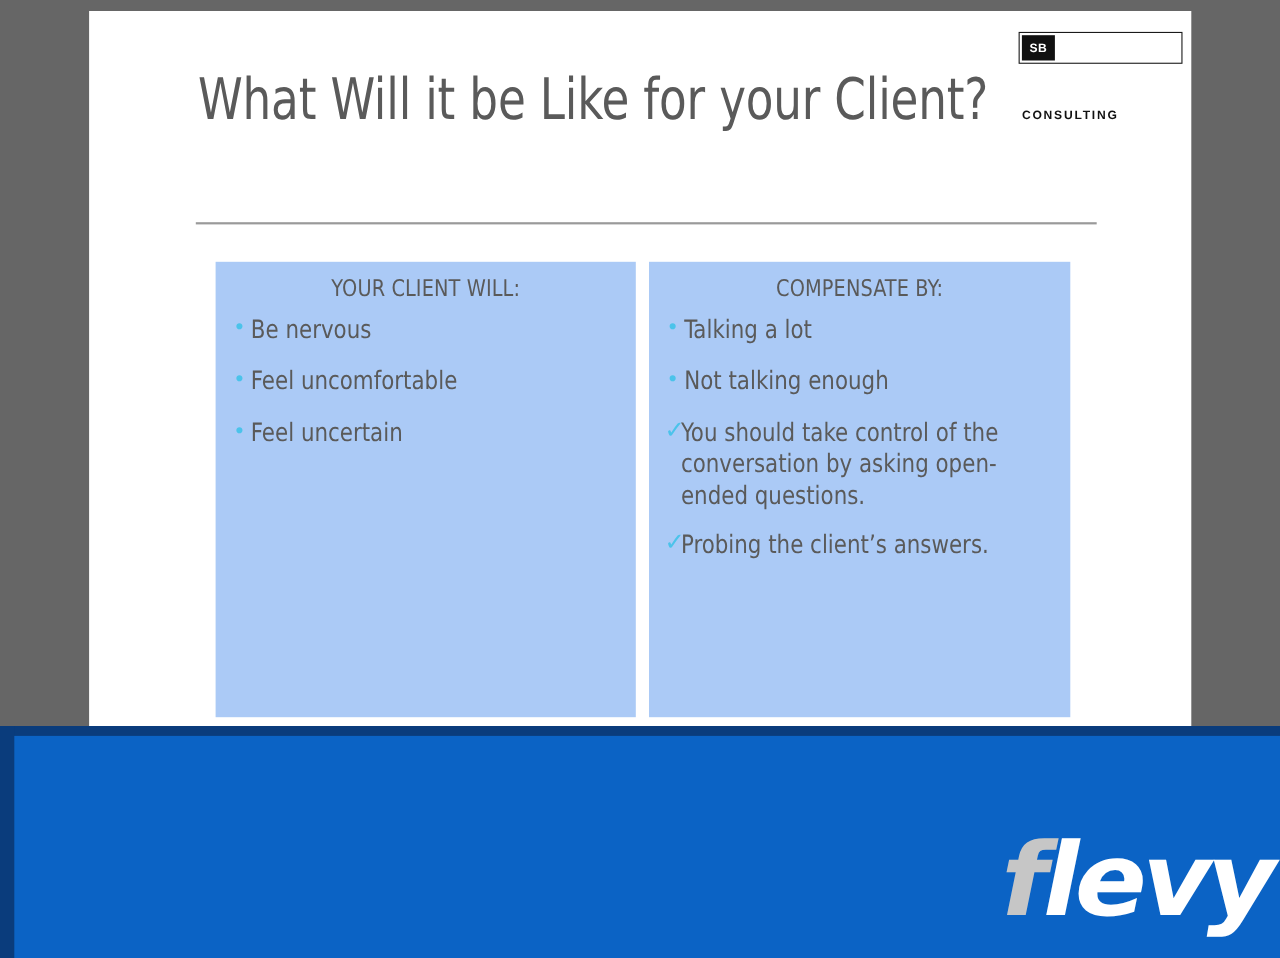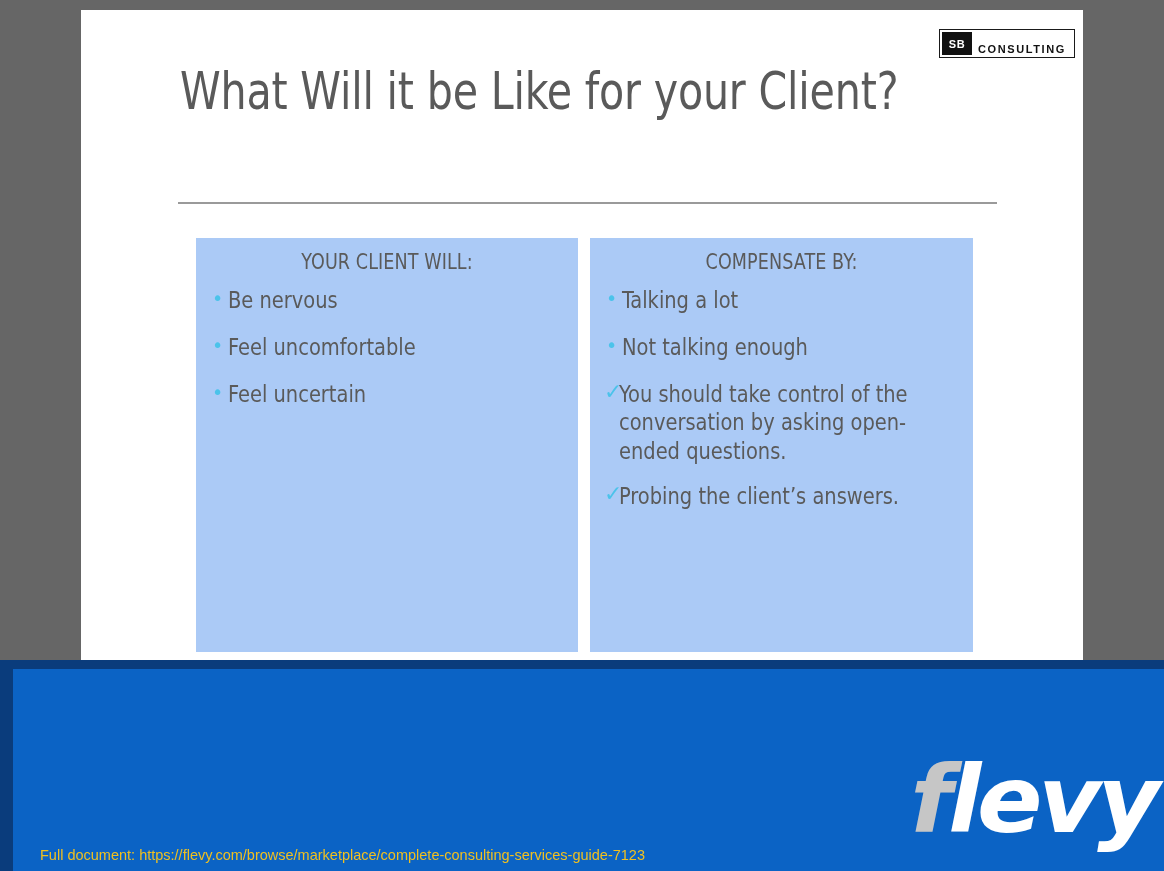--- a/index.html
+++ b/index.html
@@ -25,27 +25,28 @@
     height: 651px;
     background: #ffffff;
     overflow: hidden;
   }
 
   
   .logo-box {
     position: absolute;
     right: 8px;
     top: 19px;
-    width: 136px;
+    width: 149px;
     height: 29px;
     background: #ffffff;
     border: 1px solid #1a1a1a;
     display: flex;
-    align-items: flex-end;
+    align-items: flex-start;
     padding: 2px;
+    flex-direction: column;
   }
   .logo-mark {
     width: 30px;
     height: 23px;
     background: #111111;
     color: #ffffff;
     font-family: "Liberation Sans", sans-serif;
     font-size: 11px;
     font-weight: 700;
     letter-spacing: 0.5px;
@@ -287,19 +288,18 @@
       </ul>
     </section>
 
   </div>
 </div>
 
 <div class="banner">
 
 
 
-  <div class="banner-url">Full document: https://flevy.com/browse/marketplace/complete-consulting-services-guide-7123</div>
 
   <div class="flevy-logo">
     <span class="flevy-f">f</span><span class="flevy-rest">levy</span>
   </div>
 
 </div>
 
 </body></html>

